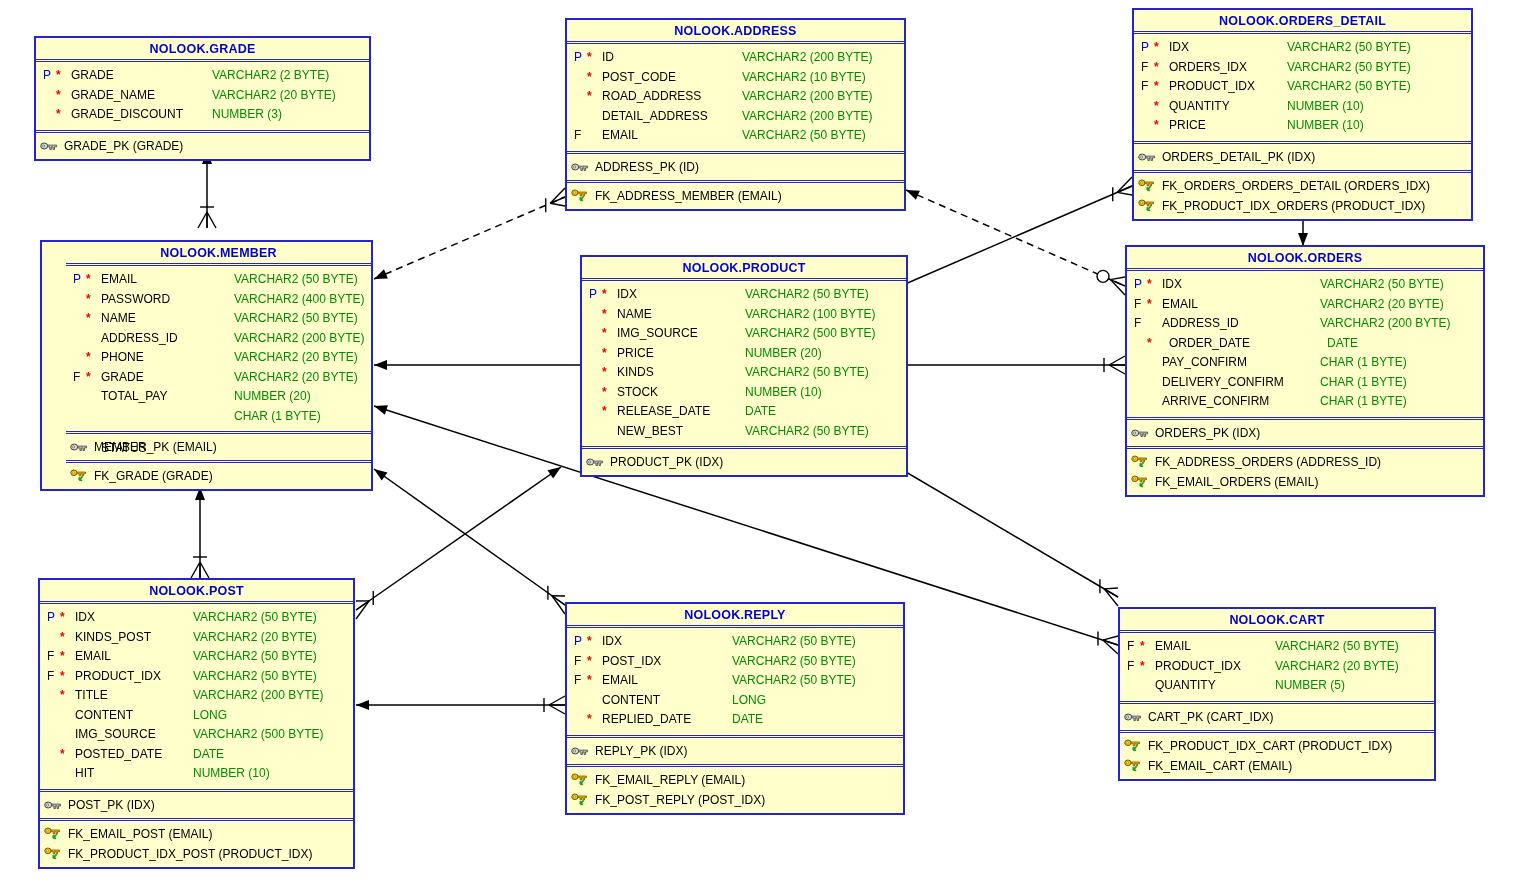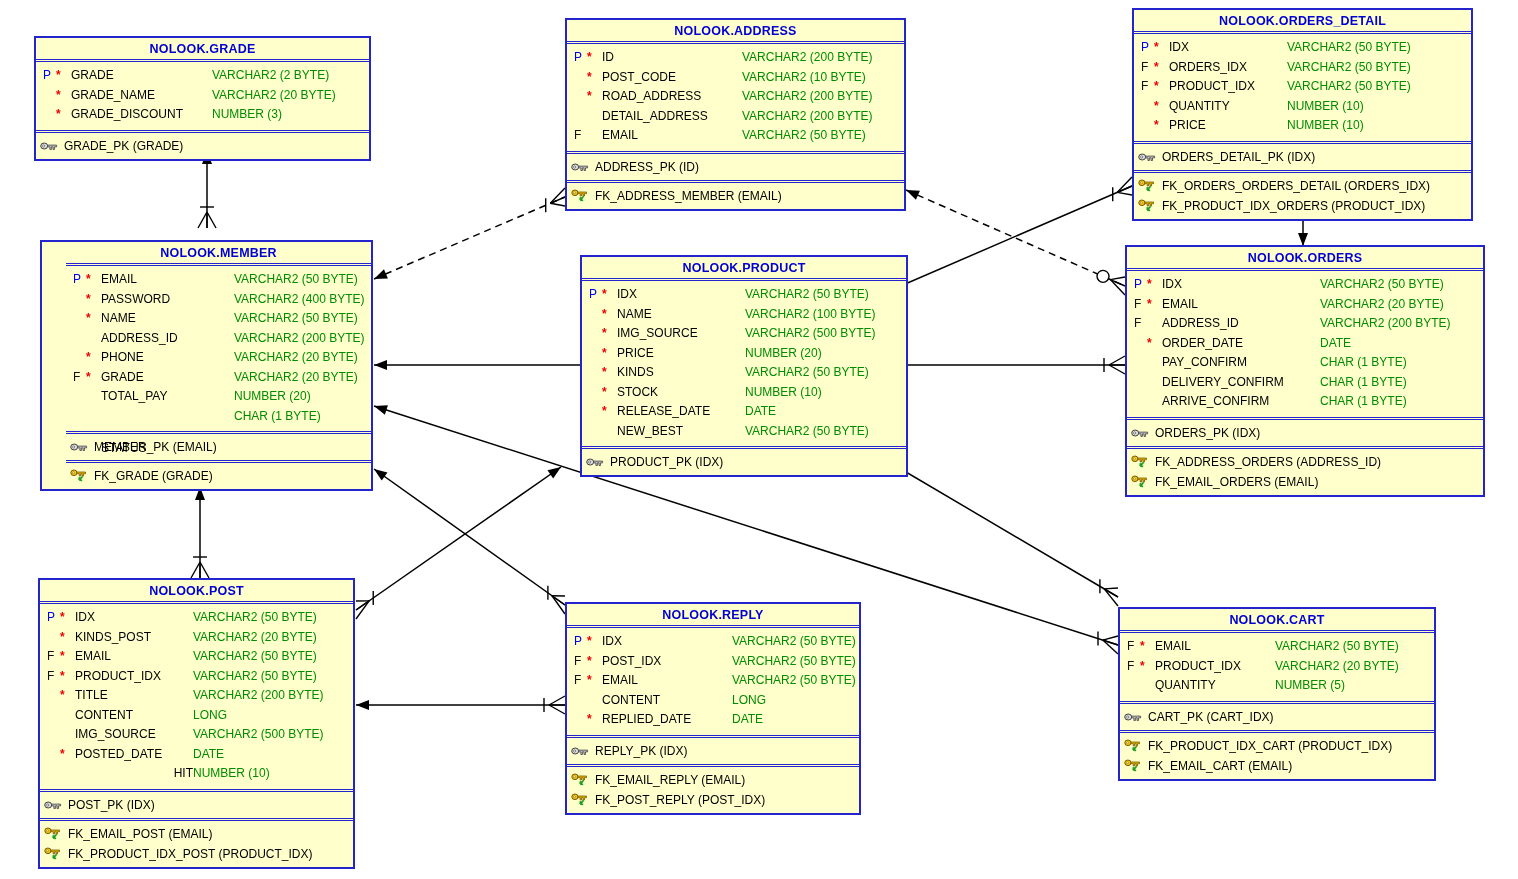--- a/index.html
+++ b/index.html
@@ -285,21 +285,21 @@
           <span>PRODUCT_PK (IDX)</span>
         </div>
       </div>
     </div>
     <div class="tbl" style="left: 1125px; top: 245px; width: 360px;">
       <div class="tbl-title">NOLOOK.ORDERS</div>
       <div class="tbl-cols">
         <div class="col-row"><span class="kflag kP">P</span><span class="star">*</span><span class="cname" style="width: 158px;">IDX</span><span class="ctype">VARCHAR2 (50 BYTE)</span></div>
         <div class="col-row"><span class="kflag kF">F</span><span class="star">*</span><span class="cname" style="width: 158px;">EMAIL</span><span class="ctype">VARCHAR2 (20 BYTE)</span></div>
         <div class="col-row"><span class="kflag kF">F</span><span class="star"></span><span class="cname" style="width: 158px;">ADDRESS_ID</span><span class="ctype">VARCHAR2 (200 BYTE)</span></div>
-        <div class="col-row"><span class="kflag kF"></span><span class="star">*</span><span class="cname" style="width: 158px;">ORDER_DATE</span><span class="ctype">DATE</span></div>
+        <div class="col-row"><span class="kflag kF"></span><span class="star">*</span><span class="cname" style="width: 158px; margin-left: 7px;">ORDER_DATE</span><span class="ctype">DATE</span></div>
         <div class="col-row"><span class="kflag kF"></span><span class="star"></span><span class="cname" style="width: 158px;">PAY_CONFIRM</span><span class="ctype">CHAR (1 BYTE)</span></div>
         <div class="col-row"><span class="kflag kF"></span><span class="star"></span><span class="cname" style="width: 158px;">DELIVERY_CONFIRM</span><span class="ctype">CHAR (1 BYTE)</span></div>
         <div class="col-row"><span class="kflag kF"></span><span class="star"></span><span class="cname" style="width: 158px;">ARRIVE_CONFIRM</span><span class="ctype">CHAR (1 BYTE)</span></div>
       </div>
       <div class="tbl-section">
         <div class="key-row">
           <span class="key-ico">
             <svg width="18" height="12" viewBox="0 0 18 12">
               <ellipse cx="4.2" cy="6" rx="3.5" ry="3" fill="#D9D9D9" stroke="#444" stroke-width="1"></ellipse>
               <circle cx="3.6" cy="6" r="1.1" fill="#FFFFFF" stroke="#444" stroke-width="0.6"></circle>
@@ -338,21 +338,21 @@
       <div class="tbl-title">NOLOOK.POST</div>
       <div class="tbl-cols">
         <div class="col-row"><span class="kflag kP">P</span><span class="star">*</span><span class="cname" style="width: 118px;">IDX</span><span class="ctype">VARCHAR2 (50 BYTE)</span></div>
         <div class="col-row"><span class="kflag kF"></span><span class="star">*</span><span class="cname" style="width: 118px;">KINDS_POST</span><span class="ctype">VARCHAR2 (20 BYTE)</span></div>
         <div class="col-row"><span class="kflag kF">F</span><span class="star">*</span><span class="cname" style="width: 118px;">EMAIL</span><span class="ctype">VARCHAR2 (50 BYTE)</span></div>
         <div class="col-row"><span class="kflag kF">F</span><span class="star">*</span><span class="cname" style="width: 118px;">PRODUCT_IDX</span><span class="ctype">VARCHAR2 (50 BYTE)</span></div>
         <div class="col-row"><span class="kflag kF"></span><span class="star">*</span><span class="cname" style="width: 118px;">TITLE</span><span class="ctype">VARCHAR2 (200 BYTE)</span></div>
         <div class="col-row"><span class="kflag kF"></span><span class="star"></span><span class="cname" style="width: 118px;">CONTENT</span><span class="ctype">LONG</span></div>
         <div class="col-row"><span class="kflag kF"></span><span class="star"></span><span class="cname" style="width: 118px;">IMG_SOURCE</span><span class="ctype">VARCHAR2 (500 BYTE)</span></div>
         <div class="col-row"><span class="kflag kF"></span><span class="star">*</span><span class="cname" style="width: 118px;">POSTED_DATE</span><span class="ctype">DATE</span></div>
-        <div class="col-row"><span class="kflag kF"></span><span class="star"></span><span class="cname" style="width: 118px; text-align: right;">HIT</span><span class="ctype">NUMBER (10)</span></div>
+        <div class="col-row"><span class="kflag kF"></span><span class="star"></span><span class="cname" style="width: 118px;">HIT</span><span class="ctype">NUMBER (10)</span></div>
       </div>
       <div class="tbl-section">
         <div class="key-row">
           <span class="key-ico">
             <svg width="18" height="12" viewBox="0 0 18 12">
               <ellipse cx="4.2" cy="6" rx="3.5" ry="3" fill="#D9D9D9" stroke="#444" stroke-width="1"></ellipse>
               <circle cx="3.6" cy="6" r="1.1" fill="#FFFFFF" stroke="#444" stroke-width="0.6"></circle>
               <path d="M7.6 5.1 h9 v1.8 h-2.1 v2.6 h-1.5 v-2.6 h-1.6 v2.6 h-1.5 v-2.6 h-2.3 z" fill="#C2C2C2" stroke="#444" stroke-width="0.8"></path>
             </svg>
           </span>
@@ -377,21 +377,21 @@
               <ellipse cx="3.9" cy="3.8" rx="3.1" ry="2.8" fill="#F2C511" stroke="#7A5C00" stroke-width="1"></ellipse>
               <circle cx="3.4" cy="3.8" r="1" fill="#FFFFCC" stroke="#7A5C00" stroke-width="0.5"></circle>
               <path d="M6.9 3 h8.6 v1.7 h-2 v2.3 h-1.4 v-2.3 h-1.5 v2.3 h-1.4 v-2.3 h-2.3 z" fill="#E3B400" stroke="#7A5C00" stroke-width="0.8"></path>
               <path d="M12.6 7.2 L9.2 11.2 M9.2 11.2 l0.3 -3 M9.2 11.2 l3 0.2" stroke="#1F9E1F" stroke-width="1.7" fill="none"></path>
             </svg>
           </span>
           <span>FK_PRODUCT_IDX_POST (PRODUCT_IDX)</span>
         </div>
       </div>
     </div>
-    <div class="tbl" style="left: 565px; top: 602px; width: 296px;">
+    <div class="tbl" style="left: 565px; top: 602px; width: 340px;">
       <div class="tbl-title">NOLOOK.REPLY</div>
       <div class="tbl-cols">
         <div class="col-row"><span class="kflag kP">P</span><span class="star">*</span><span class="cname" style="width: 130px;">IDX</span><span class="ctype">VARCHAR2 (50 BYTE)</span></div>
         <div class="col-row"><span class="kflag kF">F</span><span class="star">*</span><span class="cname" style="width: 130px;">POST_IDX</span><span class="ctype">VARCHAR2 (50 BYTE)</span></div>
         <div class="col-row"><span class="kflag kF">F</span><span class="star">*</span><span class="cname" style="width: 130px;">EMAIL</span><span class="ctype">VARCHAR2 (50 BYTE)</span></div>
         <div class="col-row"><span class="kflag kF"></span><span class="star"></span><span class="cname" style="width: 130px;">CONTENT</span><span class="ctype">LONG</span></div>
         <div class="col-row"><span class="kflag kF"></span><span class="star">*</span><span class="cname" style="width: 130px;">REPLIED_DATE</span><span class="ctype">DATE</span></div>
       </div>
       <div class="tbl-section">
         <div class="key-row">

